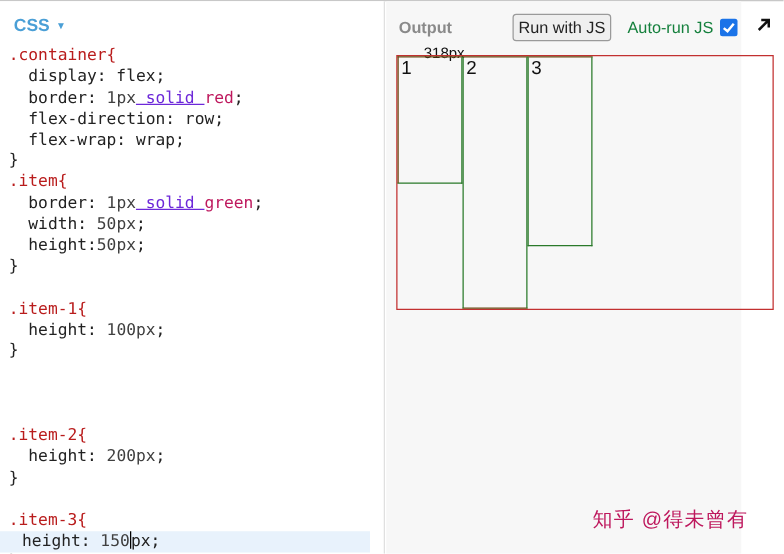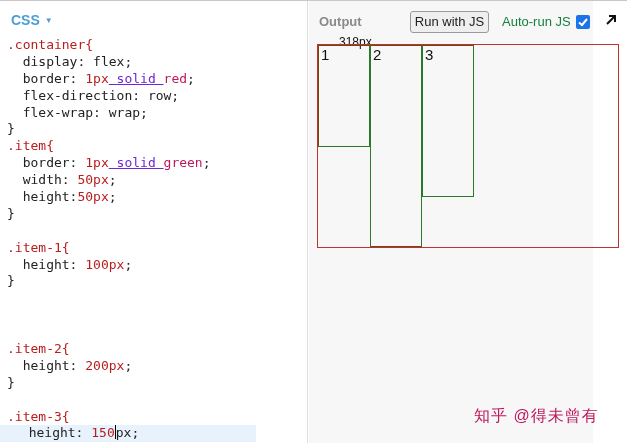--- a/index.html
+++ b/index.html
@@ -6,23 +6,23 @@
   html, body { width: 627px; height: 443px; overflow: hidden; background: #fff; }
   body { position: relative; font-family: "Liberation Sans", sans-serif; }
   .topline { position: absolute; left: 0; top: 0; width: 627px; height: 1px; background: #c8c8c8; }
 
   
   .editor { position: absolute; left: 0; top: 1px; width: 308px; height: 442px; background: #fff; border-right: 1px solid #e0e0e0; }
   .lang-select { position: absolute; left: 11px; top: 11px; font-size: 14px; color: #4a9fd6; cursor: pointer; font-weight: bold; }
   .lang-select .caret { font-size: 8px; margin-left: 5px; position: relative; top: -2px; }
   .code { position: absolute; left: 7px; top: 36px; width: 300px; font-family: "DejaVu Sans Mono", "Liberation Mono", monospace; font-size: 13px; line-height: 16.9px; color: #222; white-space: pre; }
   .code .line { height: 16.9px; position: relative; }
-  .code .line.active { background: #e8f2fc; margin-left: -7px; padding-left: 13px; width: 256px; }
+  .code .line.active { background: #e8f2fc; margin-left: -7px; padding-left: 2px; width: 296px; }
   .sel { color: #b91c1c; }
-  .num { color: #b91c1c; }
+  .num { color: #404040; }
   .kw { color: #6d28d9; text-decoration: underline; }
   .str { color: #be185d; }
   .cursor { display: inline-block; width: 1px; height: 14px; background: #000; vertical-align: -2px; }
 
   
   .output { position: absolute; left: 309px; top: 1px; width: 284px; height: 442px; background: #f7f7f7; }
   .out-title { position: absolute; left: 10px; top: 13px; font-size: 13px; font-weight: bold; color: #8a8a8a; }
   .run-btn { position: absolute; left: 101px; top: 10px; width: 79px; height: 22px; border: 1px solid #9a9a9a; border-radius: 3px; background: #efefef; font-size: 13px; color: #222; font-family: "Liberation Sans", sans-serif; text-align: center; line-height: 20px; }
   .autorun { position: absolute; left: 193px; top: 13px; font-size: 13px; color: #15803d; }
   .checkbox { position: absolute; left: 267px; top: 14px; width: 14px; height: 14px; background: #1a73e8; border-radius: 2px; }

